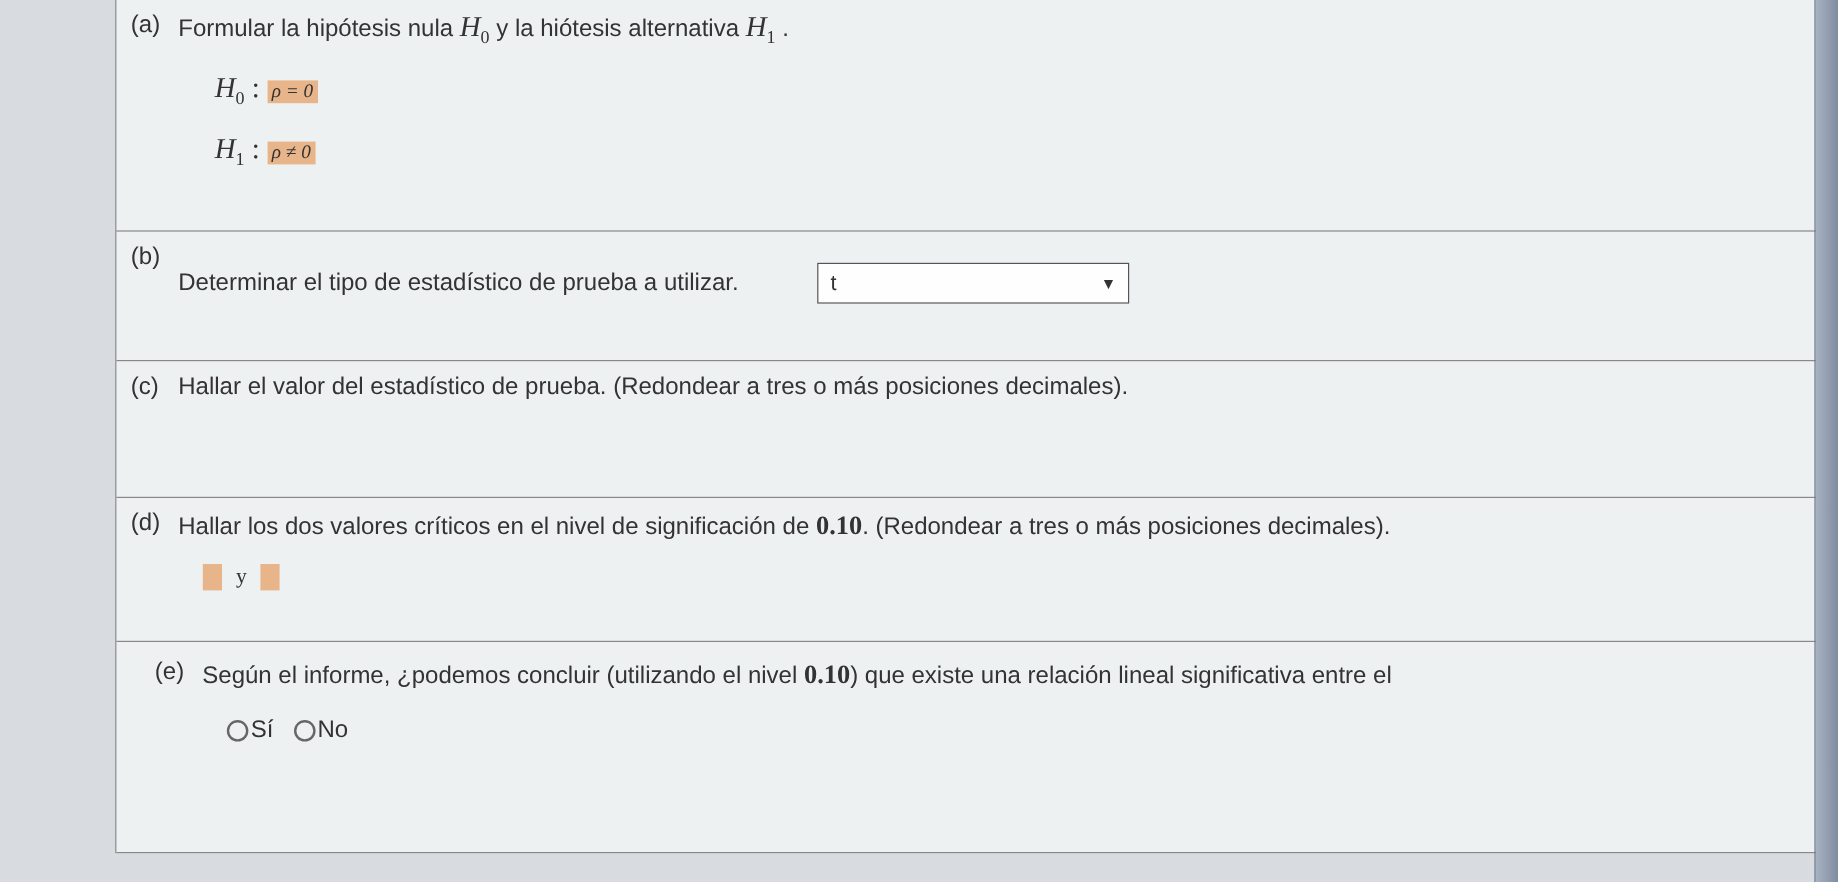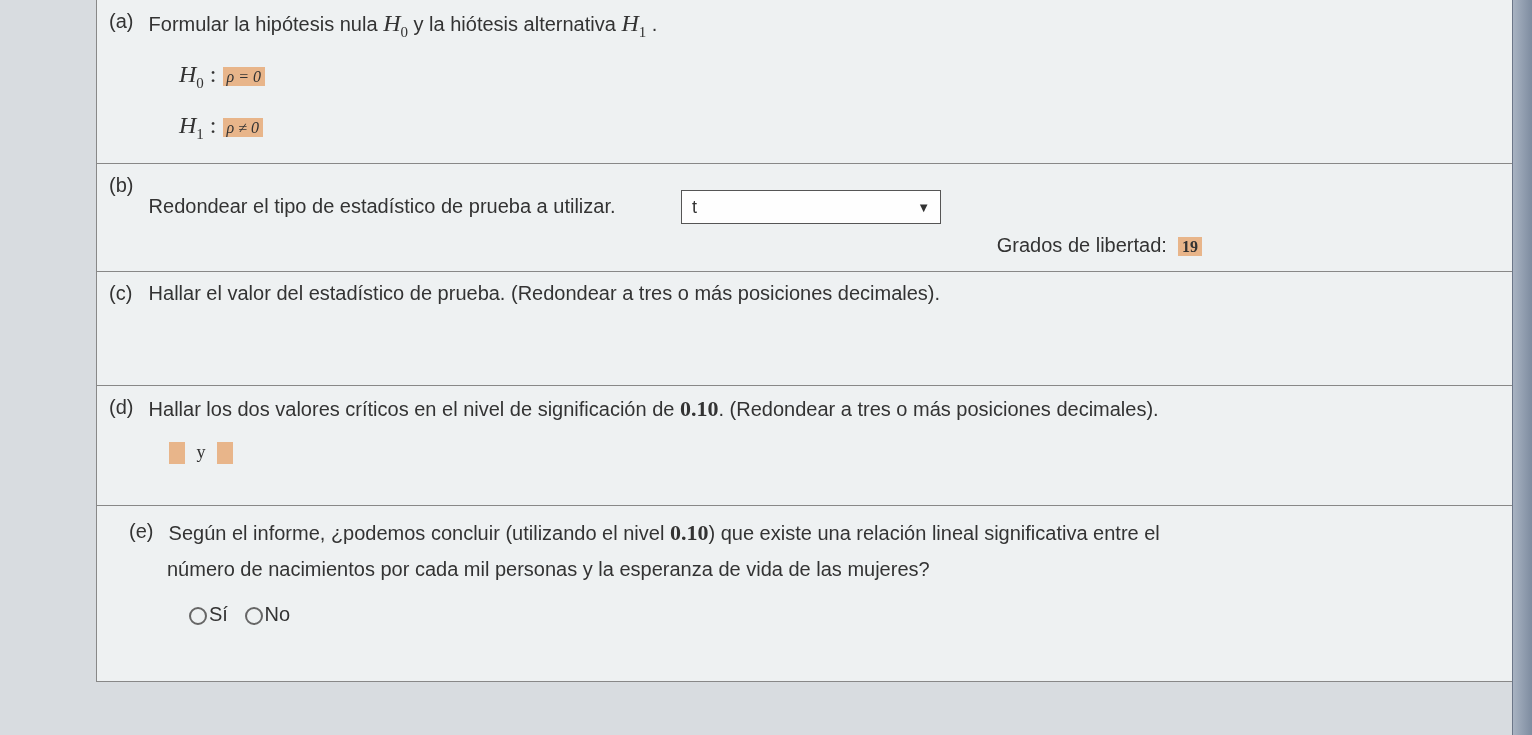--- a/index.html
+++ b/index.html
@@ -88,21 +88,21 @@
   }
   .radios { margin-left: 60px; margin-top: 18px; }
   .y-sep { font-family: Verdana; font-size:18px; margin: 0 6px; }
   .rightbar {
     position: absolute;
     right: 0; top: 0;
     width: 20px; height: 100%;
     background: linear-gradient(to right,#a8b3c2,#7e8ca0);
     border-left: 1px solid #6b7688;
   }
-  .row-a { height: 164px; border-top: none;}
+  .row-a { height: 193px; border-top: none;}
   .row-b { height: 108px; }
   .row-c { height: 114px; }
   .row-d { height: 120px; }
   .row-e { height: 176px; }
   .qline { line-height: 1.55; }
   .bold-num { font-weight: bold; font-family:"Times New Roman",serif; font-size:22px;}
 </style>
 </head>
 <body>
 
@@ -117,28 +117,24 @@
     <div class="hyp-line">
       <span class="mathi"><span>H</span><span class="sub">0</span></span><span style="font-style:normal"> : </span><span class="hl">ρ = 0</span>
     </div>
     <div class="hyp-line">
       <span class="mathi"><span>H</span><span class="sub">1</span></span><span style="font-style:normal"> : </span><span class="hl">ρ ≠ 0</span>
     </div>
   </div>
 
   <div class="row row-b">
     <span class="label-letter">(b)</span>
-    <span class="prompt-text">Redondear el tipo de estadístico de prueba a utilizar.</span>
+    <span class="prompt-text">Determinar el tipo de estadístico de prueba a utilizar.</span>
     <div class="select-box">
       <span>t</span>
       <span class="select-caret">▼</span>
-    </div>
-    <div class="df-block">
-      <span>Grados de libertad:</span>&nbsp;
-      <span class="hl" style="font-weight:bold">19</span>
     </div>
   </div>
 
   <div class="row row-c">
     <span class="label-letter">(c)</span>
     <span class="prompt-text">Hallar el valor del estadístico de prueba. (Redondear a tres o más posiciones decimales).</span>
   </div>
 
   <div class="row row-d">
     <span class="label-letter">(d)</span>
@@ -149,21 +145,20 @@
       <span class="hl-empty"></span>
       <span class="y-sep">y</span>
       <span class="hl-empty"></span>
     </div>
   </div>
 
   <div class="row row-e">
     <div class="qline">
       <span class="label-letter">(e)</span>
       <span>Según el informe, ¿podemos concluir (utilizando el nivel </span><span class="bold-num">0.10</span><span>) que existe una relación lineal significativa entre el</span>
-      <div style="margin-left:38px; margin-top:4px;">número de nacimientos por cada mil personas y la esperanza de vida de las mujeres?</div>
     </div>
     <div class="radios">
       <span class="radio"></span><span>Sí</span>
       &nbsp;
       <span class="radio"></span><span>No</span>
     </div>
   </div>
 
 </div>
 

